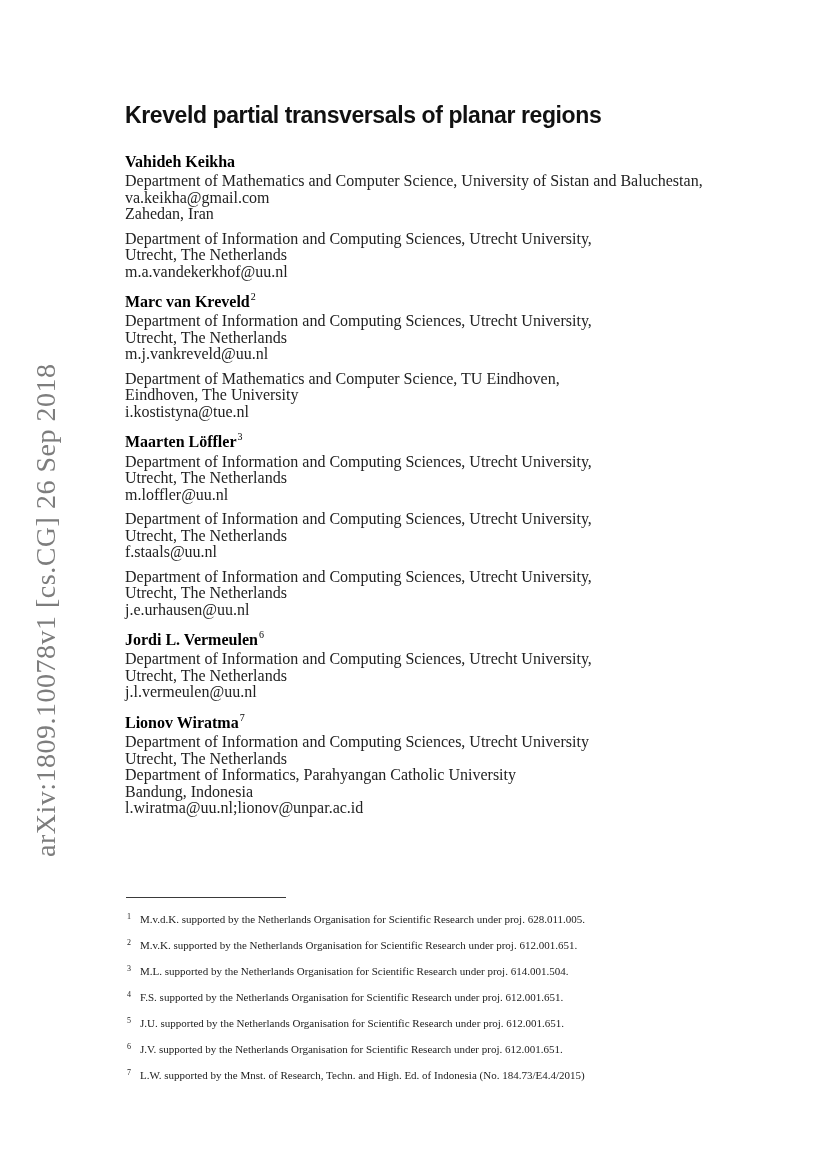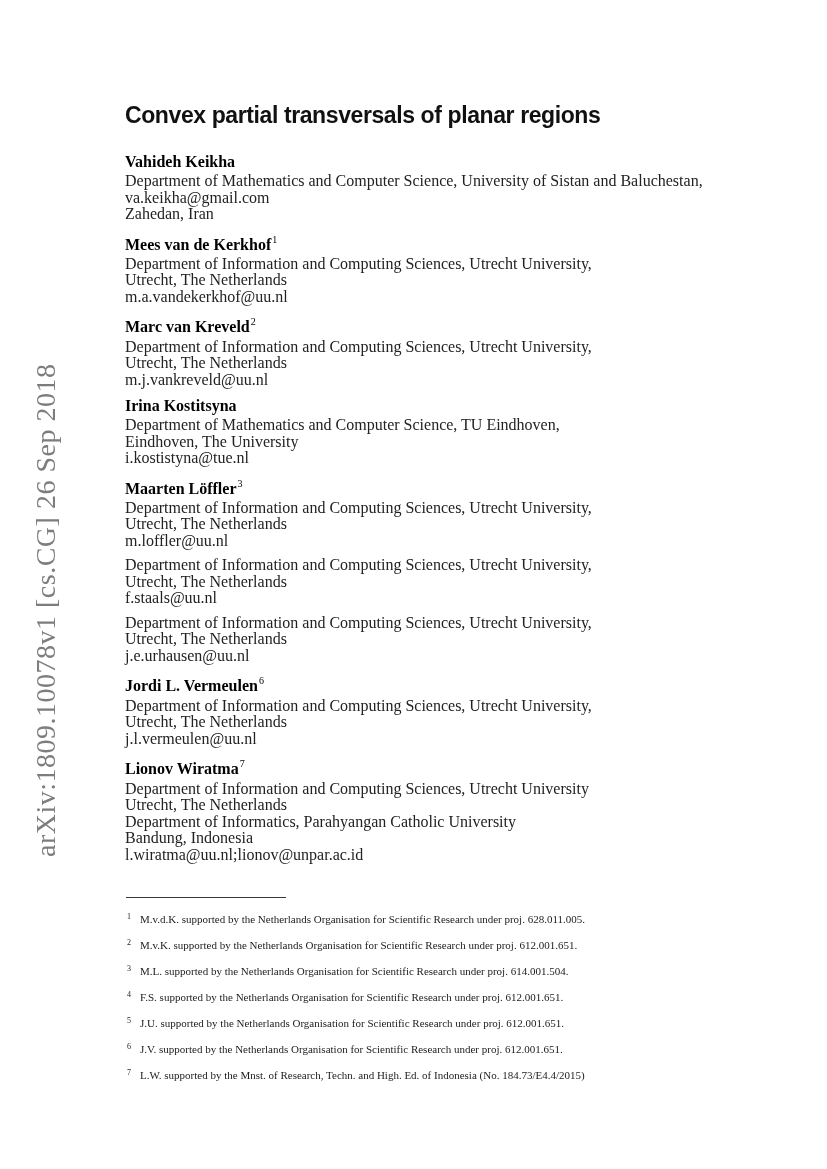--- a/index.html
+++ b/index.html
@@ -89,43 +89,41 @@
     padding-left: 2px;
   }
 </style>
 </head>
 <body>
 
 <div class="page">
   <div class="arxiv-sidebar" style="color: rgb(125, 125, 125);">arXiv:1809.10078v1 [cs.CG] 26 Sep 2018</div>
 
   <div class="content">
-    <h1 class="title">Convex partial transversals of planar regions</h1>
+    <h1 class="title">Kreveld partial transversals of planar regions</h1>
 
     <div id="authors">
         <div class="author-block">
           <h2 class="author-name">Vahideh Keikha</h2>
           <p class="author-line">Department of Mathematics and Computer Science, University of Sistan and Baluchestan,</p>
           <p class="author-line">va.keikha@gmail.com</p>
           <p class="author-line">Zahedan, Iran</p>
         </div>
         <div class="author-block">
-          <h2 class="author-name">Mees van de Kerkhof<sup>1</sup></h2>
           <p class="author-line">Department of Information and Computing Sciences, Utrecht University,</p>
           <p class="author-line">Utrecht, The Netherlands</p>
           <p class="author-line">m.a.vandekerkhof@uu.nl</p>
         </div>
         <div class="author-block">
           <h2 class="author-name">Marc van Kreveld<sup>2</sup></h2>
           <p class="author-line">Department of Information and Computing Sciences, Utrecht University,</p>
           <p class="author-line">Utrecht, The Netherlands</p>
           <p class="author-line">m.j.vankreveld@uu.nl</p>
         </div>
         <div class="author-block">
-          <h2 class="author-name">Irina Kostitsyna</h2>
           <p class="author-line">Department of Mathematics and Computer Science, TU Eindhoven,</p>
           <p class="author-line">Eindhoven, The University</p>
           <p class="author-line">i.kostistyna@tue.nl</p>
         </div>
         <div class="author-block">
           <h2 class="author-name">Maarten Löffler<sup>3</sup></h2>
           <p class="author-line">Department of Information and Computing Sciences, Utrecht University,</p>
           <p class="author-line">Utrecht, The Netherlands</p>
           <p class="author-line">m.loffler@uu.nl</p>
         </div>

